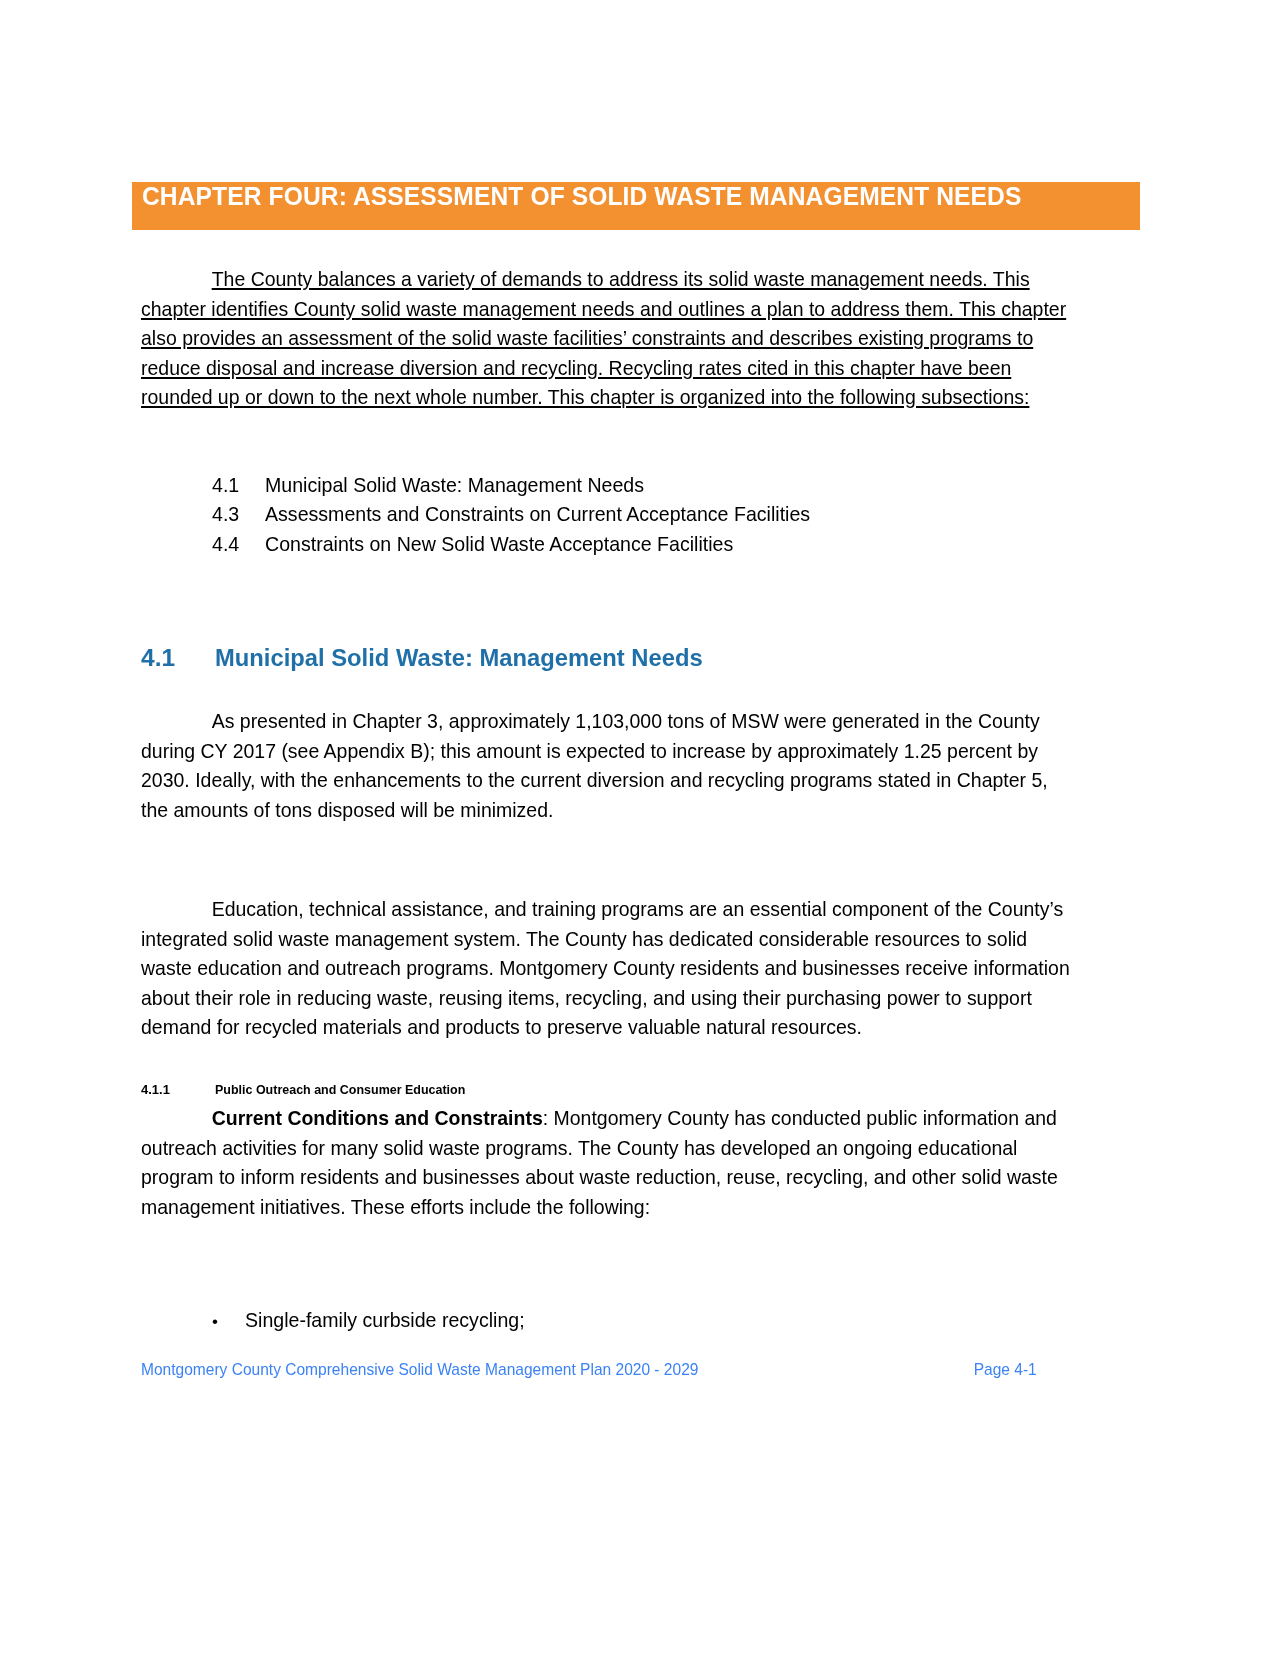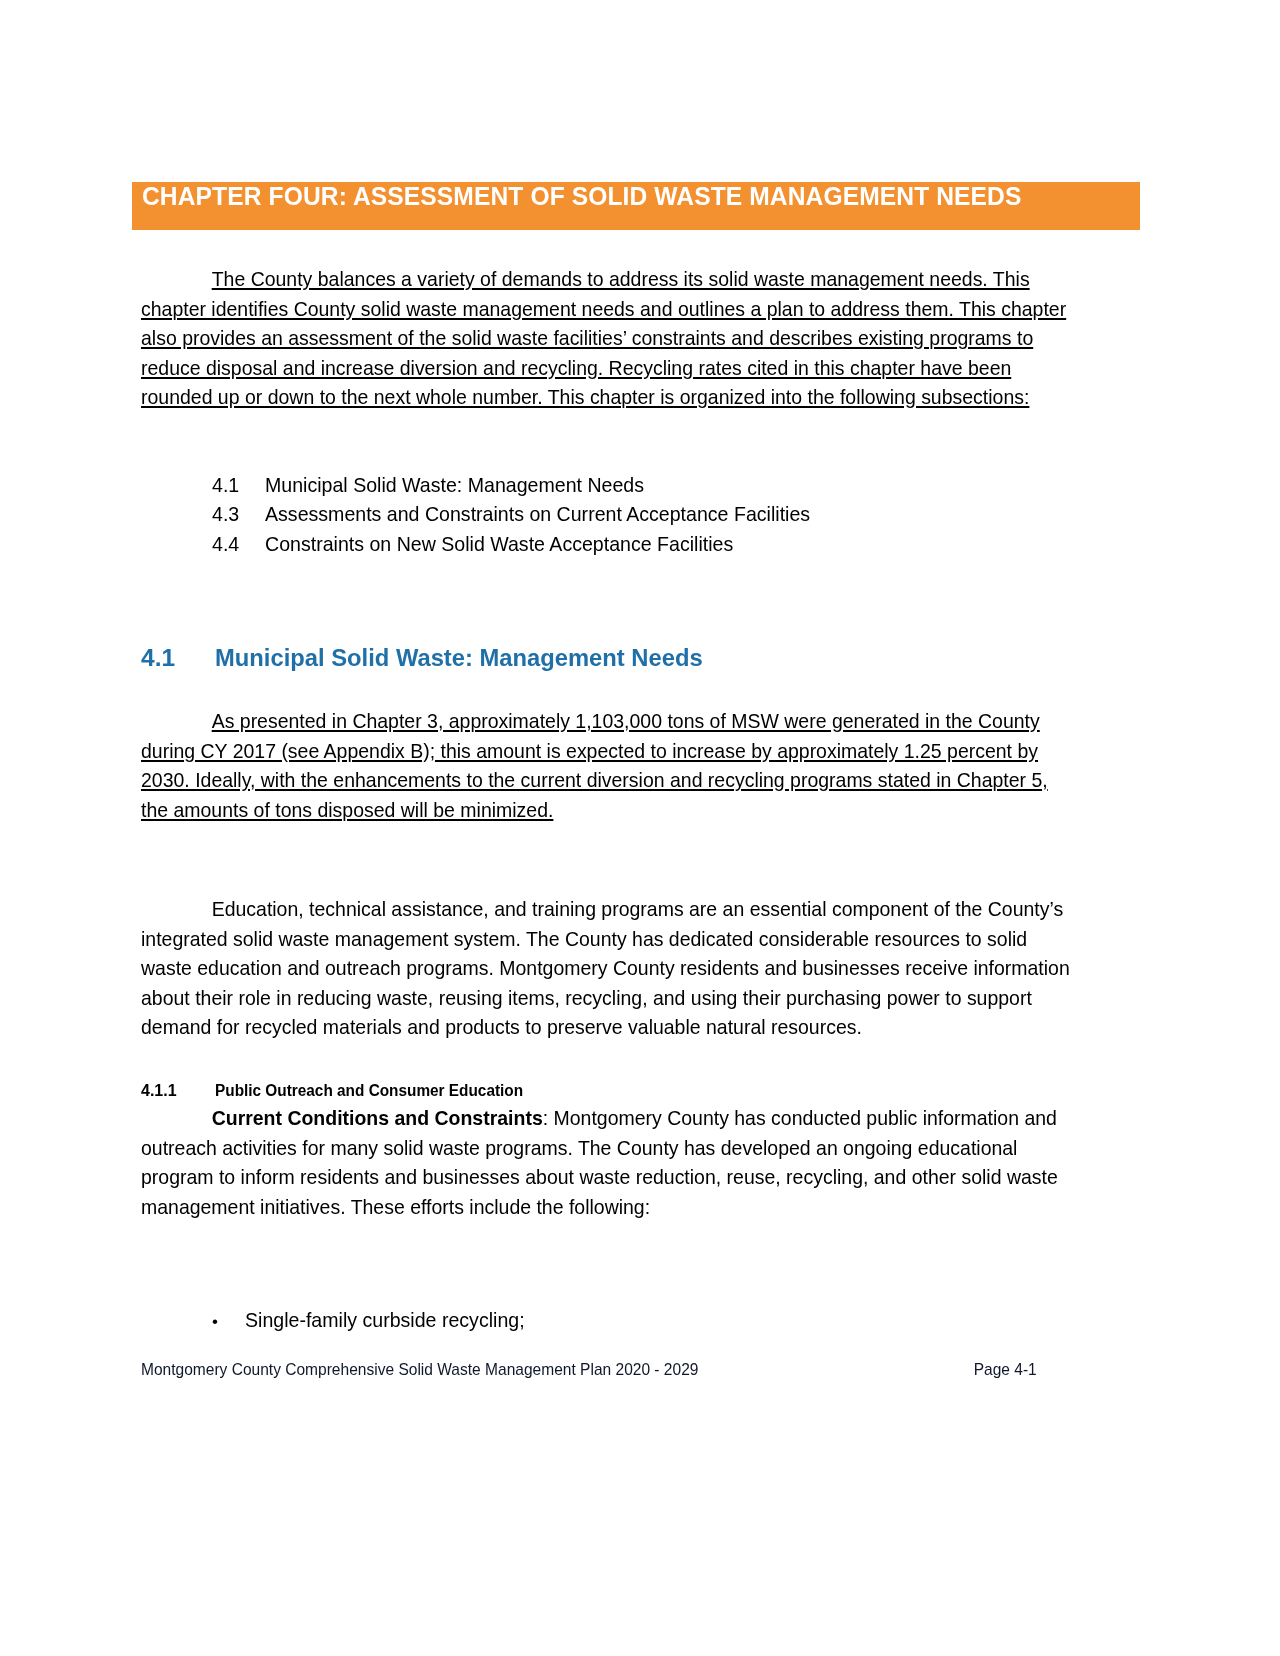--- a/index.html
+++ b/index.html
@@ -64,21 +64,21 @@
     width: 978px;
   }
   p.body .indent {
     display: inline-block;
     width: 74px;
   }
   .bold { font-weight: 700; }
 
   
   #para-intro      { top: 265px; text-decoration: underline; }
-  #para-msw        { top: 707px; text-decoration: underline; }
+  #para-msw        { top: 707px; }
   #para-education  { top: 895px; }
   #para-current    { top: 1104px; }
 
   
   .toc-list {
     position: absolute;
     left: 212px;
     top: 471px;
     width: 820px;
   }
@@ -122,21 +122,21 @@
   }
 
   
   .subsection-heading {
     position: absolute;
     left: 141px;
     top: 1082px;
     display: flex;
     align-items: baseline;
     color: #000000;
-    font-size: 16px;
+    font-size: 13px;
     font-weight: 700;
   }
   .subsection-heading .ssh-num {
     width: 74px;
     flex: 0 0 74px;
   }
   .subsection-heading .ssh-label {
     white-space: nowrap;
     transform: scaleX(0.96);
     transform-origin: left center;
@@ -169,21 +169,21 @@
 
   
   .footer {
     position: absolute;
     left: 141px;
     top: 1360px;
     width: 896px;
     display: flex;
     justify-content: space-between;
     align-items: baseline;
-    color: #0f172a;
+    color: #3b82f6;
     font-size: 16.2px;
     text-align: center;
   }
   .footer-left {
     transform: scaleX(0.96);
     transform-origin: left center;
     white-space: nowrap;
   }
   .footer-right {
     white-space: nowrap;

